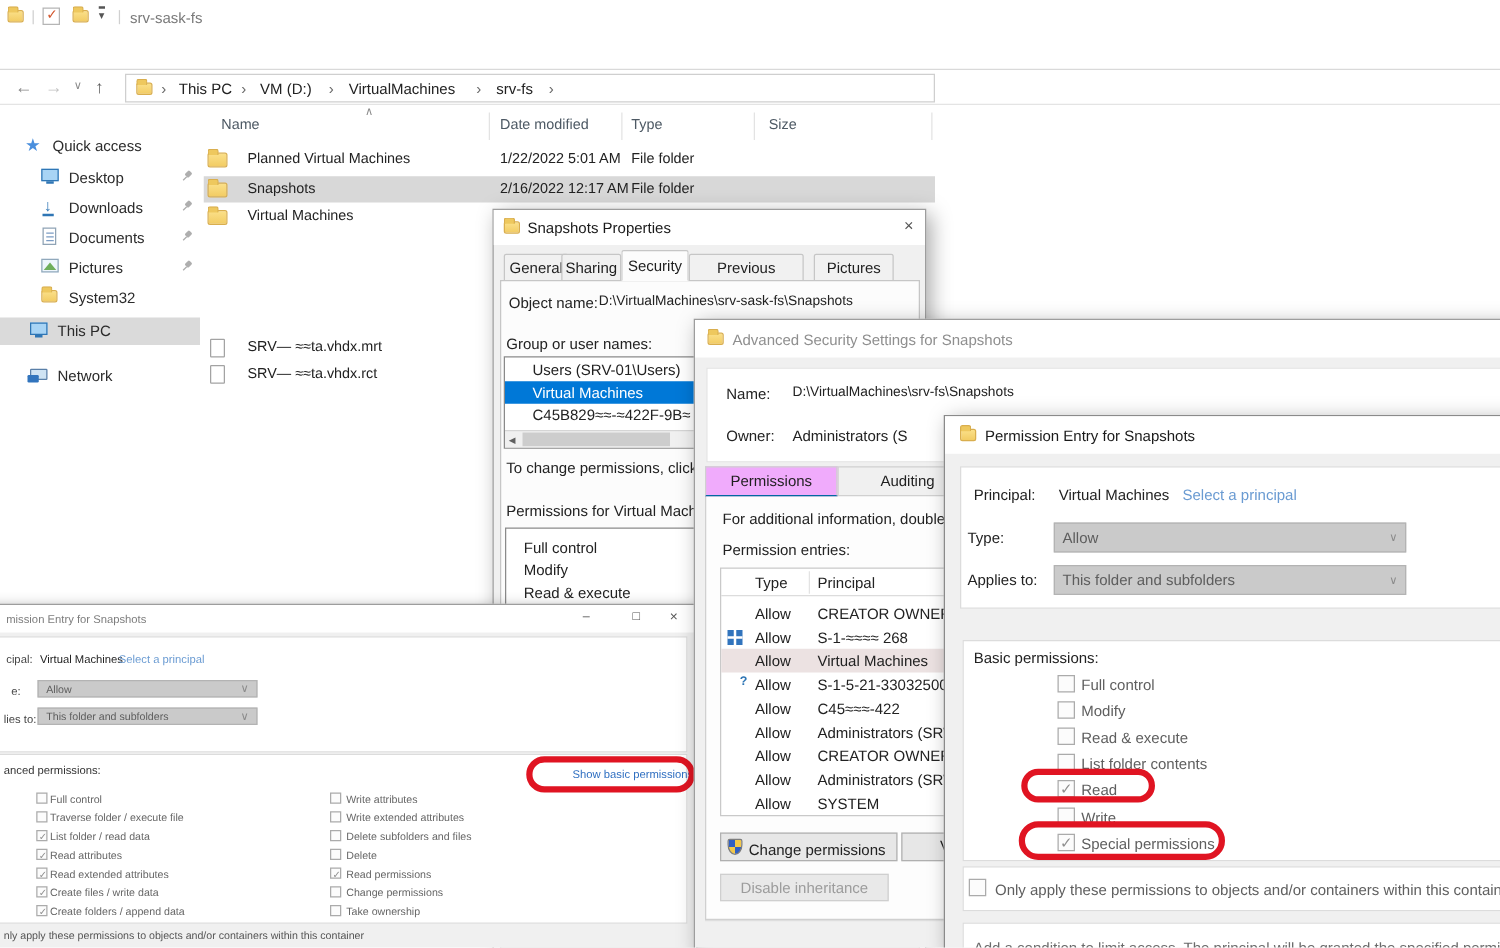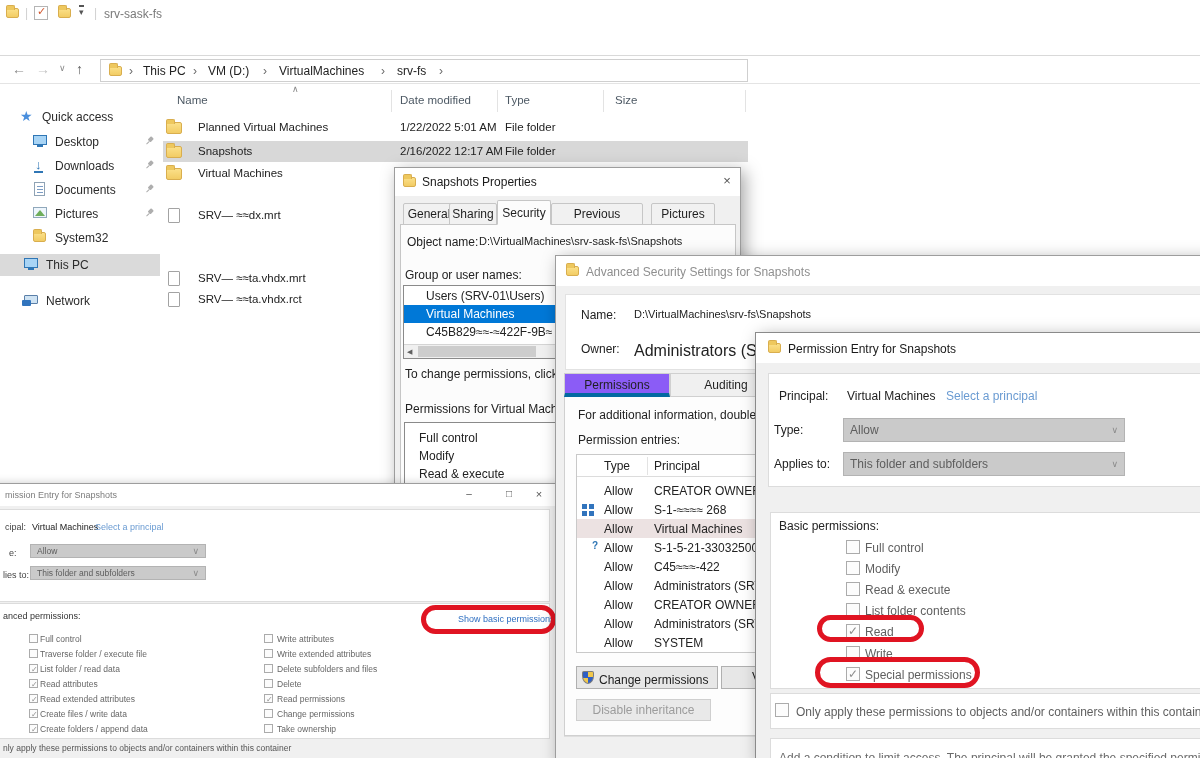--- a/index.html
+++ b/index.html
@@ -63,21 +63,21 @@
   .frow.sel::before{content:"";position:absolute;left:163px;width:585px;top:0;height:100%;background:#d8d8d8}
   .fname{left:198px;top:4px}.fdate{left:400px;top:4px}.ftype{left:505px;top:4px}
   
   .ptab{position:absolute;height:22px;line-height:21px;text-align:center;border:1px solid #c6c6c6;background:#f1f1f1;border-radius:2px 2px 0 0;color:#1f1f1f}
   .ptab.act{height:25px;line-height:24px;background:#fcfcfc;border-bottom:1px solid #fcfcfc;z-index:2}
   .lbox{position:absolute;background:#fff;border:1px solid #8a8a8a}
   .panel{position:absolute;background:#fff;border:1px solid #dcdcdc}
   .btn{position:absolute;background:#e7e7e7;border:1px solid #b0b0b0;text-align:center;color:#222}
   .btn.dis{background:#e9e9e9;border-color:#cfcfcf;color:#9c9c9c}
   .atab{position:absolute;height:24px;line-height:23px;text-align:center;border:1px solid #d0d0d0;background:#f0f0f0;color:#1f1f1f}
-  .atab.act{background:#8b5cf6;border-bottom:4px solid #0369a1;z-index:2}
+  .atab.act{background:#f0abfc;border-bottom:1px solid #0369a1;z-index:2}
   .prow{position:absolute;left:0;right:0;height:19px}
   .prow.sel{background:#ece2e2}
   .prow span{position:absolute;top:3px;white-space:nowrap}
   .wbtn{position:absolute;color:#555;text-align:center}
   .f9{font-size:9px}.f85{font-size:8.5px}
 </style>
 </head>
 <body>
 
 <div id="explorer">
@@ -176,24 +176,20 @@
   <div class="frow sel" style="top:141px">
     <span class="fold" style="left:166px;top:5px"></span>
     <span class="fname">Snapshots</span>
       <span class="fdate">2/16/2022 12:17 AM</span>
       <span class="ftype">File folder</span>
   </div>
   <div class="frow" style="top:163px">
     <span class="fold" style="left:166px;top:5px"></span>
     <span class="fname">Virtual Machines</span>
   </div>
-  <div class="frow" style="top:205px">
-    <span class="page" style="left:168px;top:3px"></span>
-    <span class="fname">SRV— ≈≈dx.mrt</span>
-  </div>
   <div class="frow" style="top:268px">
     <span class="page" style="left:168px;top:3px"></span>
     <span class="fname">SRV— ≈≈ta.vhdx.mrt</span>
   </div>
   <div class="frow" style="top:289px">
     <span class="page" style="left:168px;top:3px"></span>
     <span class="fname">SRV— ≈≈ta.vhdx.rct</span>
   </div>
 </div>
 
@@ -304,21 +300,21 @@
 
 <div class="win" style="left:555px;top:255px;width:660px;height:510px;z-index:30">
   <div class="tbar" style="height:30px">
     <span class="fold sm" style="left:10px;top:10px"></span>
     <span class="t" style="left:30px;top:9px;color:#8f8f8f">Advanced Security Settings for Snapshots</span>
   </div>
   <div class="panel" style="left:9px;top:38px;width:645px;height:76px;border-color:#e2e2e2"></div>
   <span class="t" style="left:25px;top:52px">Name:</span>
   <span class="t" style="left:78px;top:52px;font-size:11px">D:\VirtualMachines\srv-fs\Snapshots</span>
   <span class="t" style="left:25px;top:86px">Owner:</span>
-  <span class="t" style="left:78px;top:86px;font-size:16px">Administrators (S</span>
+  <span class="t" style="left:78px;top:86px;font-size:12px">Administrators (S</span>
 
   <span class="atab act" style="left:8px;top:117px;width:106px">Permissions</span>
   <span class="atab" style="left:114px;top:117px;width:112px">Auditing</span>
   <div class="abs" style="left:8px;top:140px;width:646px;height:340px;background:#fdfdfd;border:1px solid #d0d0d0"></div>
 
   <span class="t" style="left:22px;top:152px">For additional information, double</span>
   <span class="t" style="left:22px;top:177px">Permission entries:</span>
 
   <div class="abs" style="left:20px;top:198px;width:240px;height:199px;background:#fff;border:1px solid #c9c9c9">
     <div class="abs" style="left:0;top:0;width:100%;height:22px;border-bottom:1px solid #dcdcdc">

